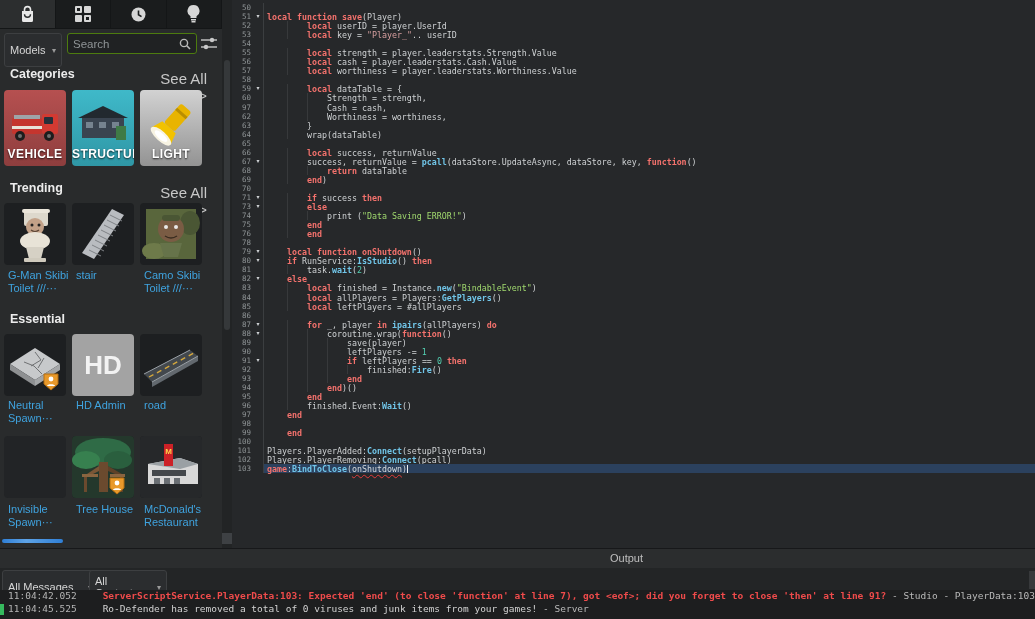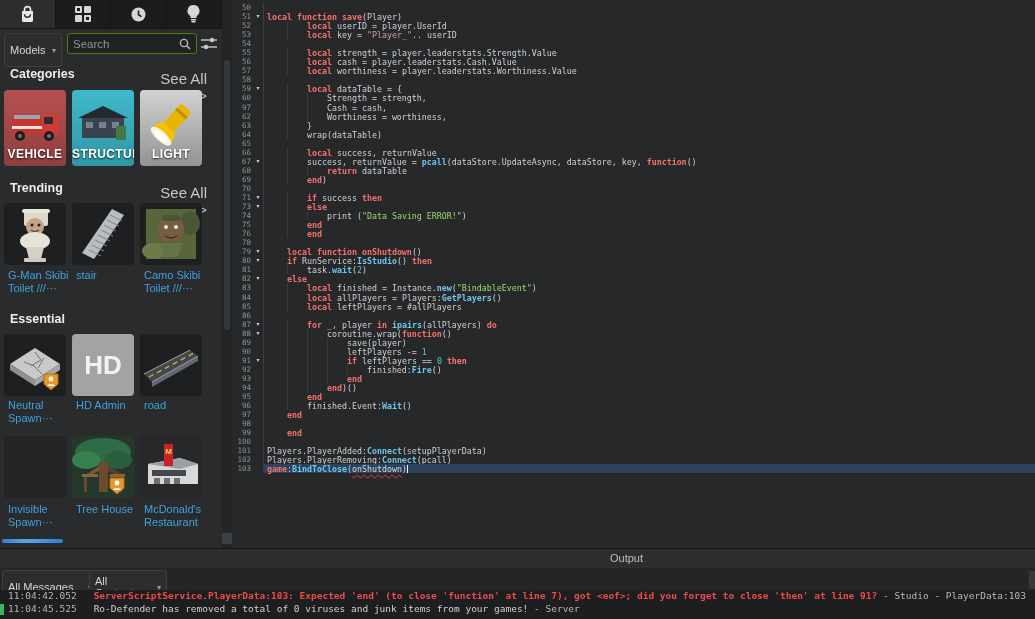--- a/index.html
+++ b/index.html
@@ -49,21 +49,21 @@
   .cursor{display:inline-block;width:1.5px;height:8px;background:#eee;vertical-align:-1px}
 
   
   #out-title{left:0;top:548px;width:1035px;height:19px;background:#2b2d2e;border-top:1px solid #17181a;border-bottom:1px solid #1b1c1e}
   #out-title span{position:absolute;left:610px;top:3px;color:#bfbfbf;font-size:11px}
   #out-filters{left:0;top:568px;width:1035px;height:22px;background:#232526}
   #out-stub{left:1029px;top:571px;width:6px;height:18px;background:#37393b}
   #out-log{left:0;top:590px;width:1035px;height:29px;background:#1d1e1f}
   .log-row{position:relative;height:13px;line-height:13px;white-space:nowrap;overflow:hidden;
            font:9.5px "DejaVu Sans Mono",monospace;padding-left:8px}
-  .log-time{color:#b5b5b5;margin-right:17px}
+  .log-time{color:#b5b5b5;margin-right:26px}
   .log-msg.error{color:#ef4b4b;font-weight:bold}
   .log-msg.info{color:#d2d2d2}
   .log-suffix{color:#b9b9b9}
   .log-marker{position:absolute;left:0;top:1px;width:4px;height:11px;background:#36b95e}
   svg{display:block}
 </style>
 </head>
 <body>
 
 <div class="abs" id="toolbox">

